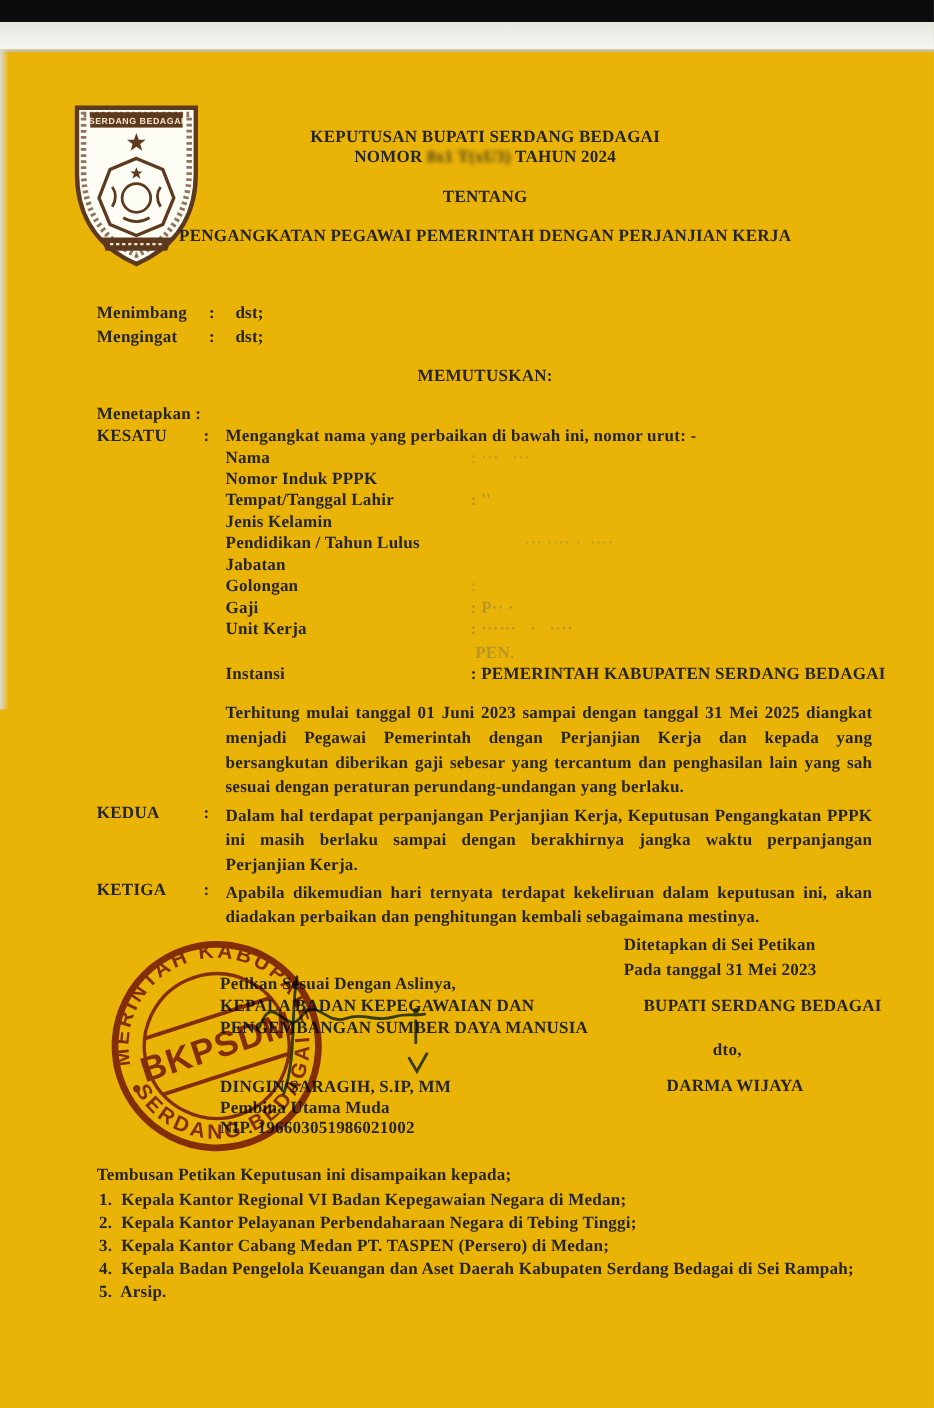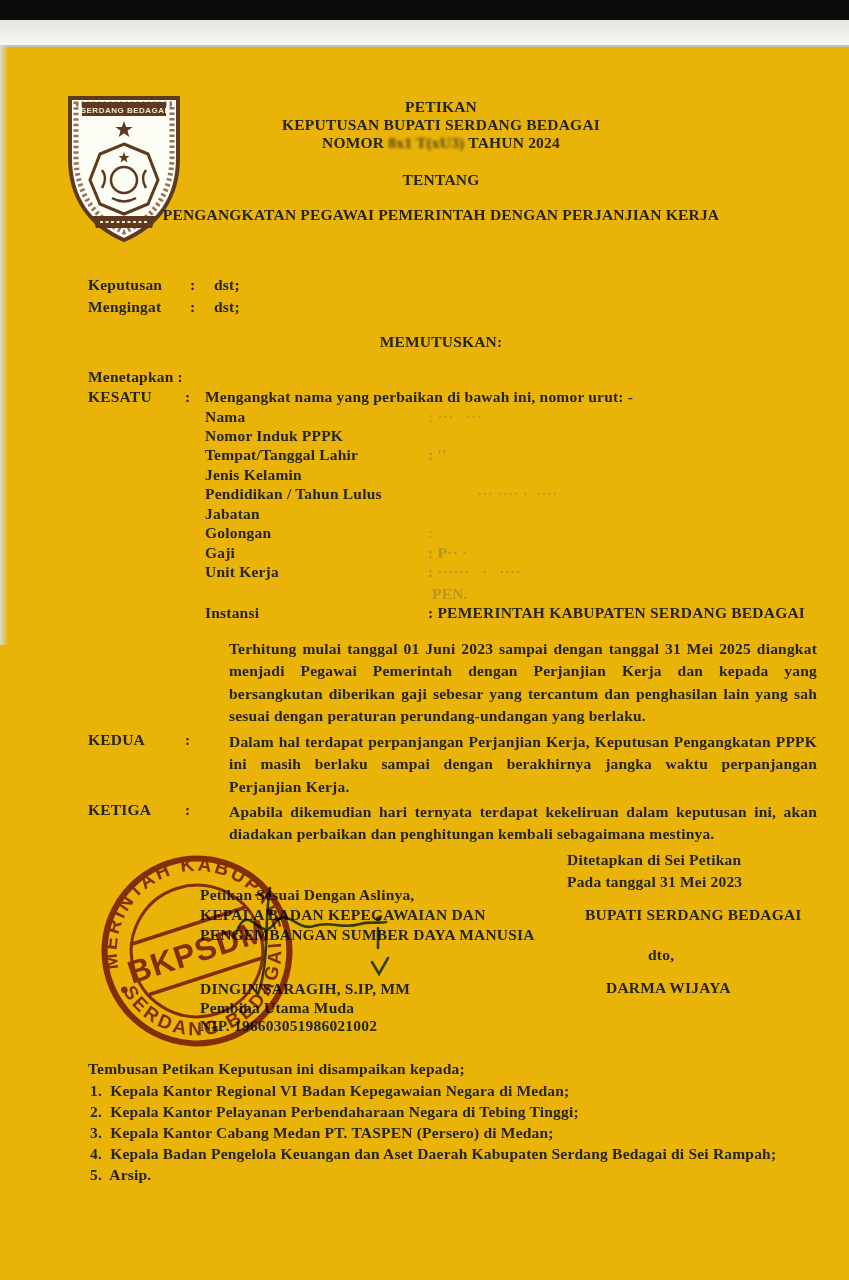--- a/index.html
+++ b/index.html
@@ -1,20 +1,20 @@
 <!DOCTYPE html>
 <html><head>
 <meta charset="utf-8">
 <style>
   html,body{margin:0;padding:0;background:#e8e8e4;}
   #page{position:relative;width:849px;height:1280px;background:#eab308;overflow:hidden;
         font-family:"Liberation Serif",serif;font-weight:700;font-size:15.5px;
         color:#26251f;letter-spacing:.2px;}
   .t{position:absolute;white-space:pre;}
-  .para{white-space:normal;text-align:justify;width:588px;line-height:22.4px;margin-left:24px;}
+  .para{white-space:normal;text-align:justify;width:588px;line-height:22.4px;}
   .center-line{left:88px;width:706px;text-align:center;}
   .topbar{position:absolute;top:0;left:0;width:849px;height:20px;background:#0b0b0b;}
   .strip{position:absolute;top:20px;left:0;width:849px;height:25px;
          background:linear-gradient(#e3e7de,#f7f7f1);border-bottom:2px solid #c0c4ba;}
   .edgeL{position:absolute;top:45px;left:0;width:8px;height:600px;
          background:linear-gradient(90deg,#d9dbd4,rgba(251,251,246,0));}
   .ghost{opacity:.22;filter:blur(.7px);color:#4d5a60;}
   .ghost2{opacity:.35;filter:blur(.6px);color:#55625f;}
   .blurred{filter:blur(1.8px);opacity:.8;}
   .seal{position:absolute;left:62px;top:92px;width:124px;height:156px;}
@@ -40,27 +40,26 @@
     <path d="M62,29 L64.2,35 L70.5,35 L65.5,38.8 L67.3,45 L62,41.3 L56.7,45 L58.5,38.8 L53.5,35 L59.8,35 Z" fill="#5d3a1e"></path>
     <path d="M62,52 L86,62 L96,88 L86,112 L62,122 L38,112 L28,88 L38,62 Z" fill="none" stroke="#5d3a1e" stroke-width="3"></path>
     <circle cx="62" cy="88" r="13" fill="none" stroke="#5d3a1e" stroke-width="2.5"></circle>
     <path d="M62,60 L63.5,64 L67.5,64 L64.3,66.4 L65.5,70.4 L62,68 L58.5,70.4 L59.7,66.4 L56.5,64 L60.5,64 Z" fill="#5d3a1e"></path>
     <path d="M40,78 q6,8 0,18 M84,78 q-6,8 0,18" fill="none" stroke="#5d3a1e" stroke-width="2.5"></path>
     <path d="M50,106 Q62,113 74,106" fill="none" stroke="#5d3a1e" stroke-width="2.5"></path>
     <path d="M30,124 L94,124 L90,136 L34,136 Z" fill="#5d3a1e"></path>
     <path d="M38,130 H86" stroke="#f2e6cc" stroke-width="2" stroke-dasharray="3 2.5"></path>
   </svg>
 
-  <div class="t center-line" style="top:98px">PETIKAN</div>
   <div class="t center-line" style="top:116px">KEPUTUSAN BUPATI SERDANG BEDAGAI</div>
   <div class="t center-line" style="top:134px"><span>NOMOR </span><span class="blurred">8x1 T(xU3)</span><span> TAHUN 2024</span></div>
   <div class="t center-line" style="top:206px">PENGANGKATAN PEGAWAI PEMERINTAH DENGAN PERJANJIAN KERJA</div>
   <div class="t center-line" style="top:171px">TENTANG</div>
 
-  <div class="t" style="left:88px;top:276px">Keputusan</div>
+  <div class="t" style="left:88px;top:276px">Menimbang</div>
   <div class="t" style="left:190px;top:276px">:</div>
   <div class="t" style="left:214px;top:276px">dst;</div>
   <div class="t" style="left:88px;top:298px">Mengingat</div>
   <div class="t" style="left:190px;top:298px">:</div>
   <div class="t" style="left:214px;top:298px">dst;</div>
 
   <div class="t center-line" style="top:333px">MEMUTUSKAN:</div>
   <div class="t" style="left:88px;top:368px">Menetapkan :</div>
 
   <div class="t" style="left:88px;top:388px">KESATU</div>

